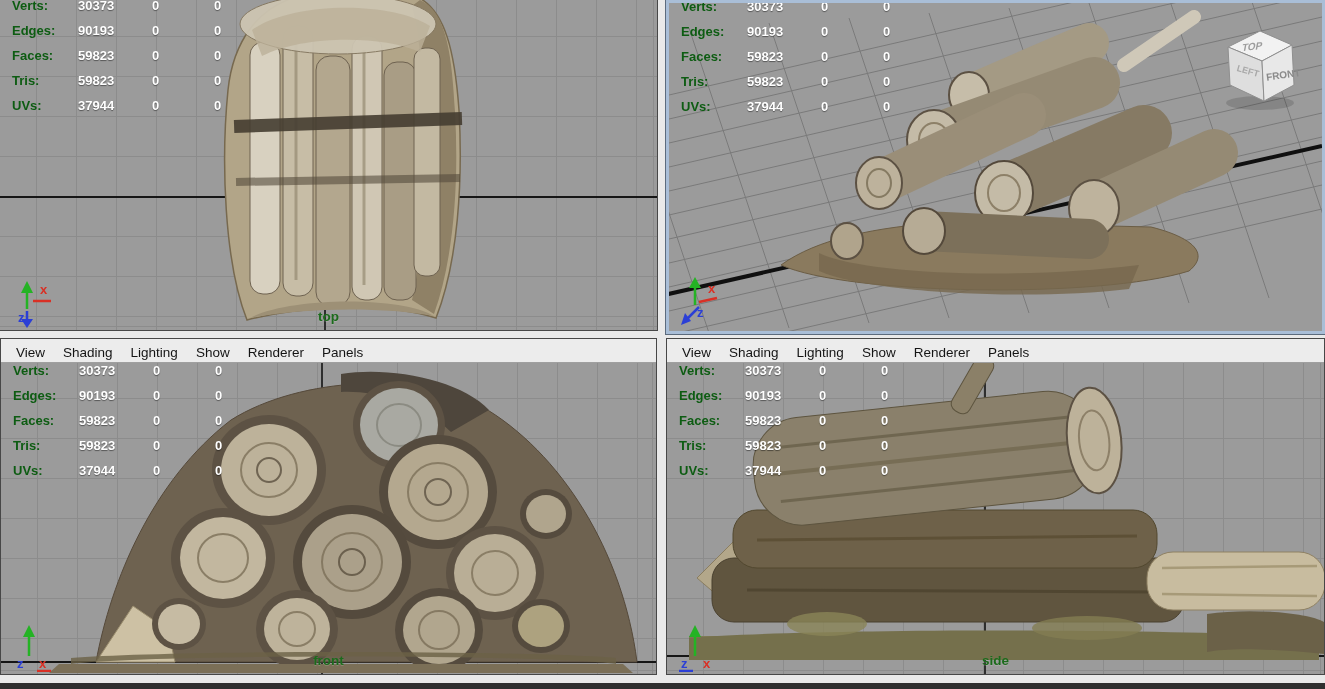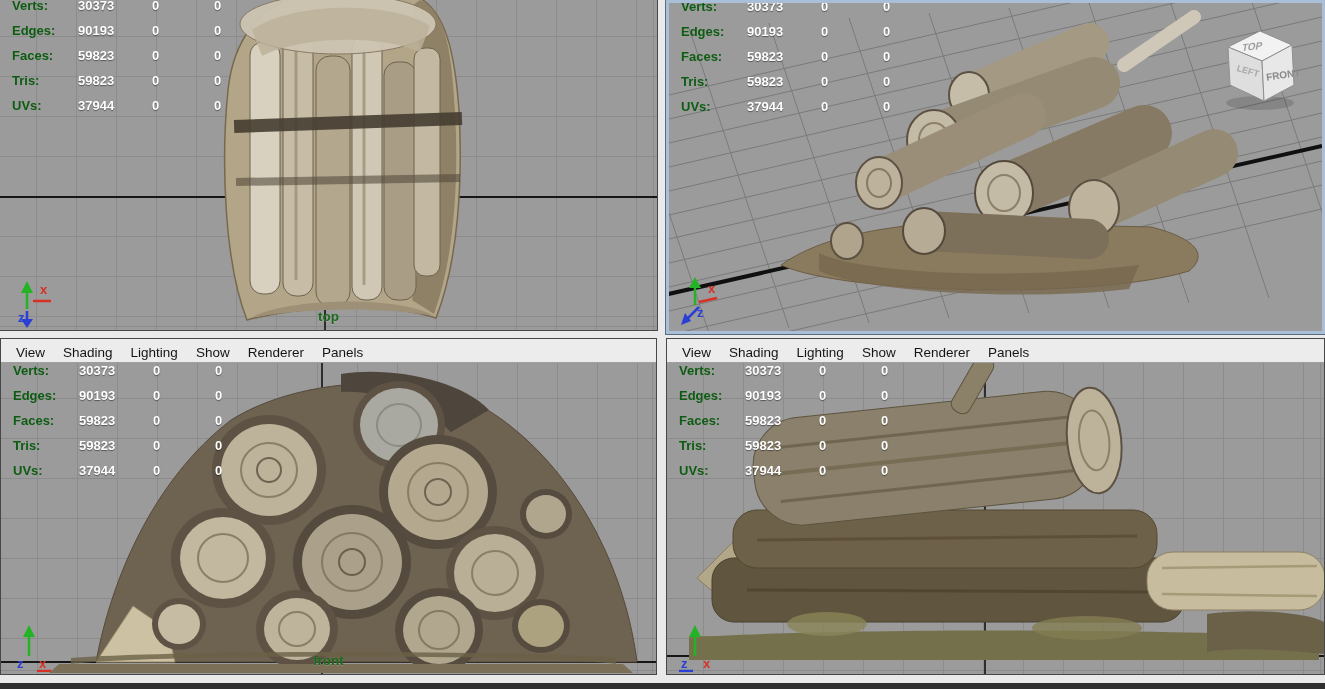--- a/index.html
+++ b/index.html
@@ -430,17 +430,18 @@
 </div>
 
       <svg class="gizmo" width="50" height="50" viewBox="0 0 50 50">
         <line x1="22" y1="34" x2="22" y2="14" stroke="var(--axis-y)" stroke-width="2.5"></line>
         <polygon points="16,15 28,15 22,3" fill="var(--axis-y)"></polygon>
         <text x="8" y="46" fill="var(--axis-z)">z</text>
         <line x1="6" y1="49" x2="20" y2="49" stroke="var(--axis-z)" stroke-width="2.5"></line>
         <text x="30" y="46" fill="var(--axis-x)">x</text>
       </svg>
 
+      <div class="vp-label">side</div>
     </div>
   </div>
 
   <div class="bottom-bar"></div>
 </div>
 
 </body></html>

